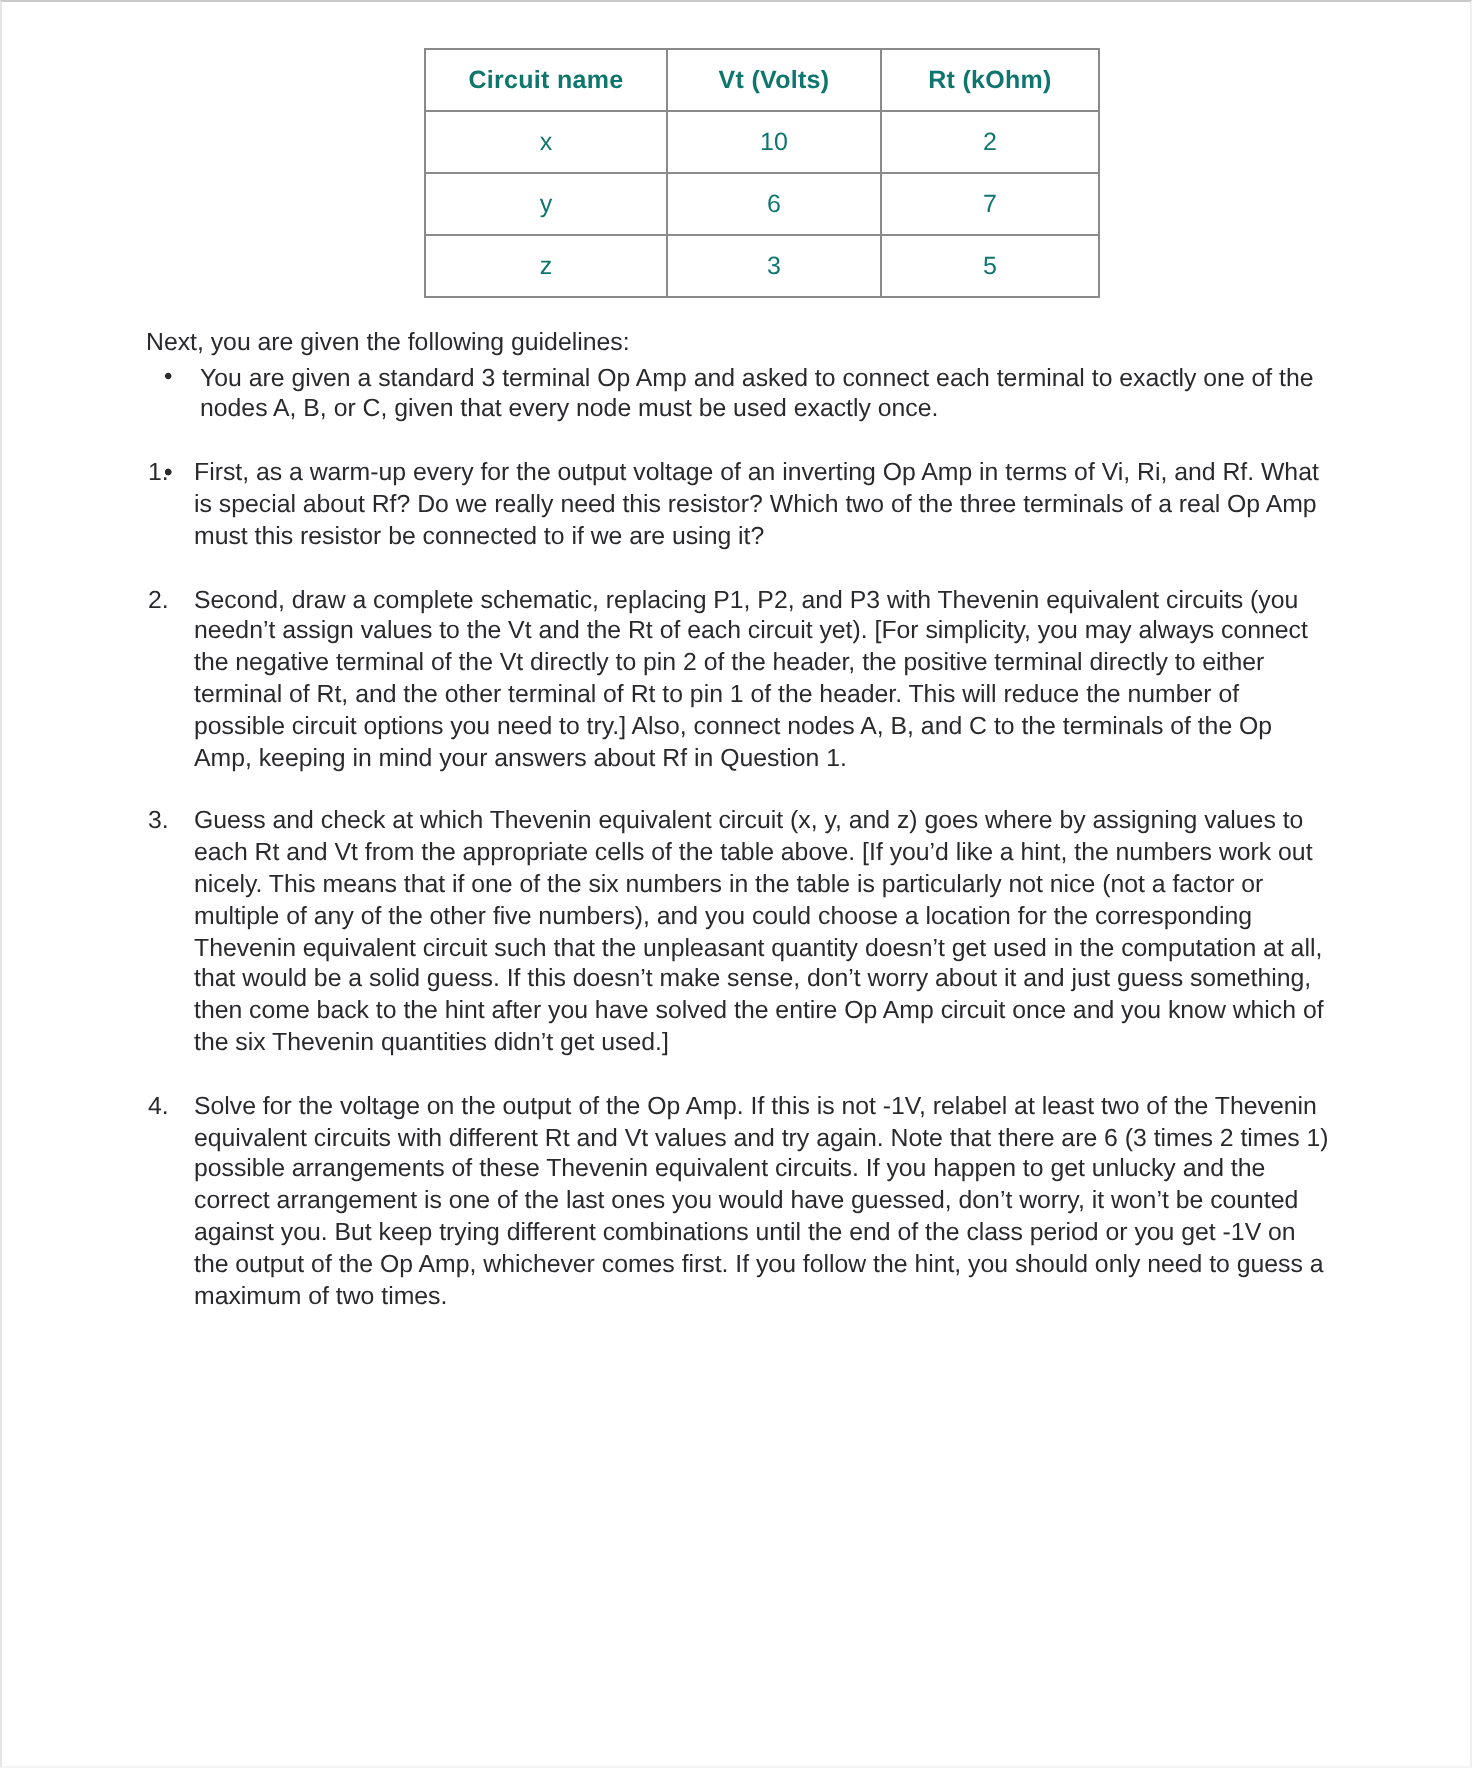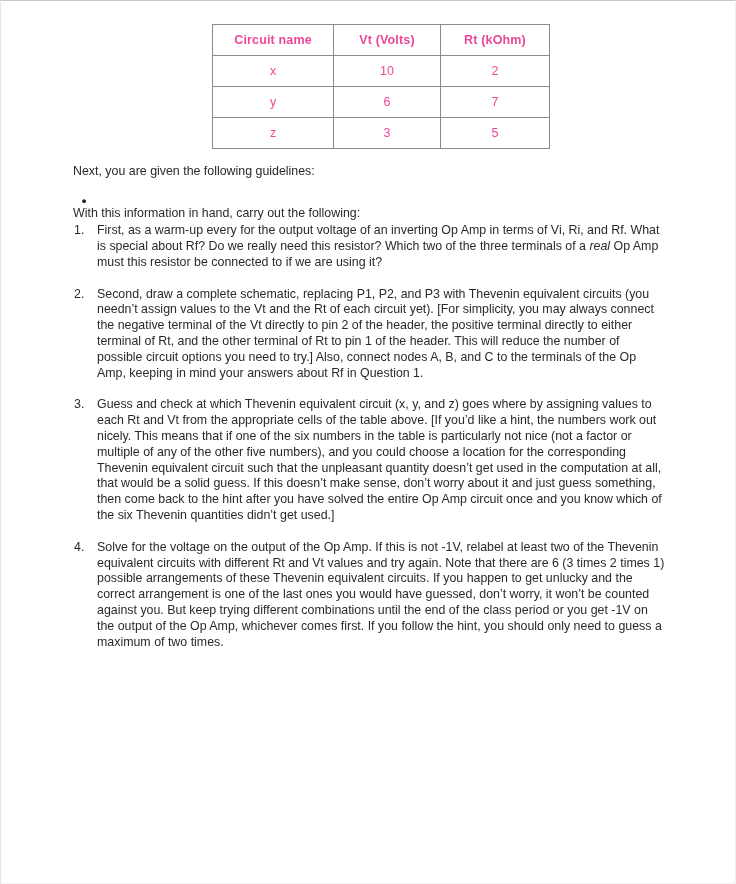--- a/index.html
+++ b/index.html
@@ -35,21 +35,21 @@
   }
   table.circuit-table {
     border-collapse: collapse;
     font-size: 12.5px;
   }
   table.circuit-table th,
   table.circuit-table td {
     border: 1.6px solid #888a8c;
     text-align: center;
     vertical-align: middle;
-    color: #ec4899;
+    color: #0f766e;
   }
   table.circuit-table th {
     font-weight: bold;
     height: 30px;
     padding: 0 10px;
     letter-spacing: 0.15px;
   }
   table.circuit-table td {
     height: 30px;
     padding: 0 10px;
@@ -117,21 +117,21 @@
   }
   ol.tasks > li .num {
     position: absolute;
     left: 1px;
     top: 0;
     width: 18px;
     text-align: left;
     font-size: 12.4px;
     line-height: 15.8px;
   }
-  .it { font-style: italic; }
+  .it { }
 </style>
 </head>
 <body>
 
 <div class="page">
 
   <div class="table-wrap">
     <table class="circuit-table">
       <thead>
         <tr>
@@ -160,30 +160,30 @@
     </table>
   </div>
 
   <div class="content">
 
     <p class="lead">Next, you are given the following guidelines:</p>
 
     <ul class="guidelines">
       <li>
         <span class="bullet">•</span>
+        <span>You are given a standard 3 terminal Op Amp and asked to connect each terminal to exactly one of the nodes A, B, or C, given that every node must be used exactly once.</span>
       </li>
       <li>
         <span class="bullet">•</span>
       </li>
       <li>
         <span class="bullet">•</span>
       </li>
     </ul>
 
-    <p class="lead spaced-before">With this information in hand, carry out the following:</p>
 
     <ol class="tasks">
       <li>
         <span class="num">1.</span>
         <span>First, as a warm-up every for the output voltage of an inverting Op Amp in terms of Vi, Ri, and Rf. What is special about Rf? Do we really need this resistor? Which two of the three terminals of a </span><span class="it">real</span><span> Op Amp must this resistor be connected to if we are using it?</span>
       </li>
       <li>
         <span class="num">2.</span>
         <span>Second, draw a complete schematic, replacing P1, P2, and P3 with Thevenin equivalent circuits (you needn’t assign values to the Vt and the Rt of each circuit yet). [For simplicity, you may always connect the negative terminal of the Vt directly to pin 2 of the header, the positive terminal directly to either terminal of Rt, and the other terminal of Rt to pin 1 of the header. This will reduce the number of possible circuit options you need to try.] Also, connect nodes A, B, and C to the terminals of the Op Amp, keeping in mind your answers about Rf in Question 1.</span>
       </li>

